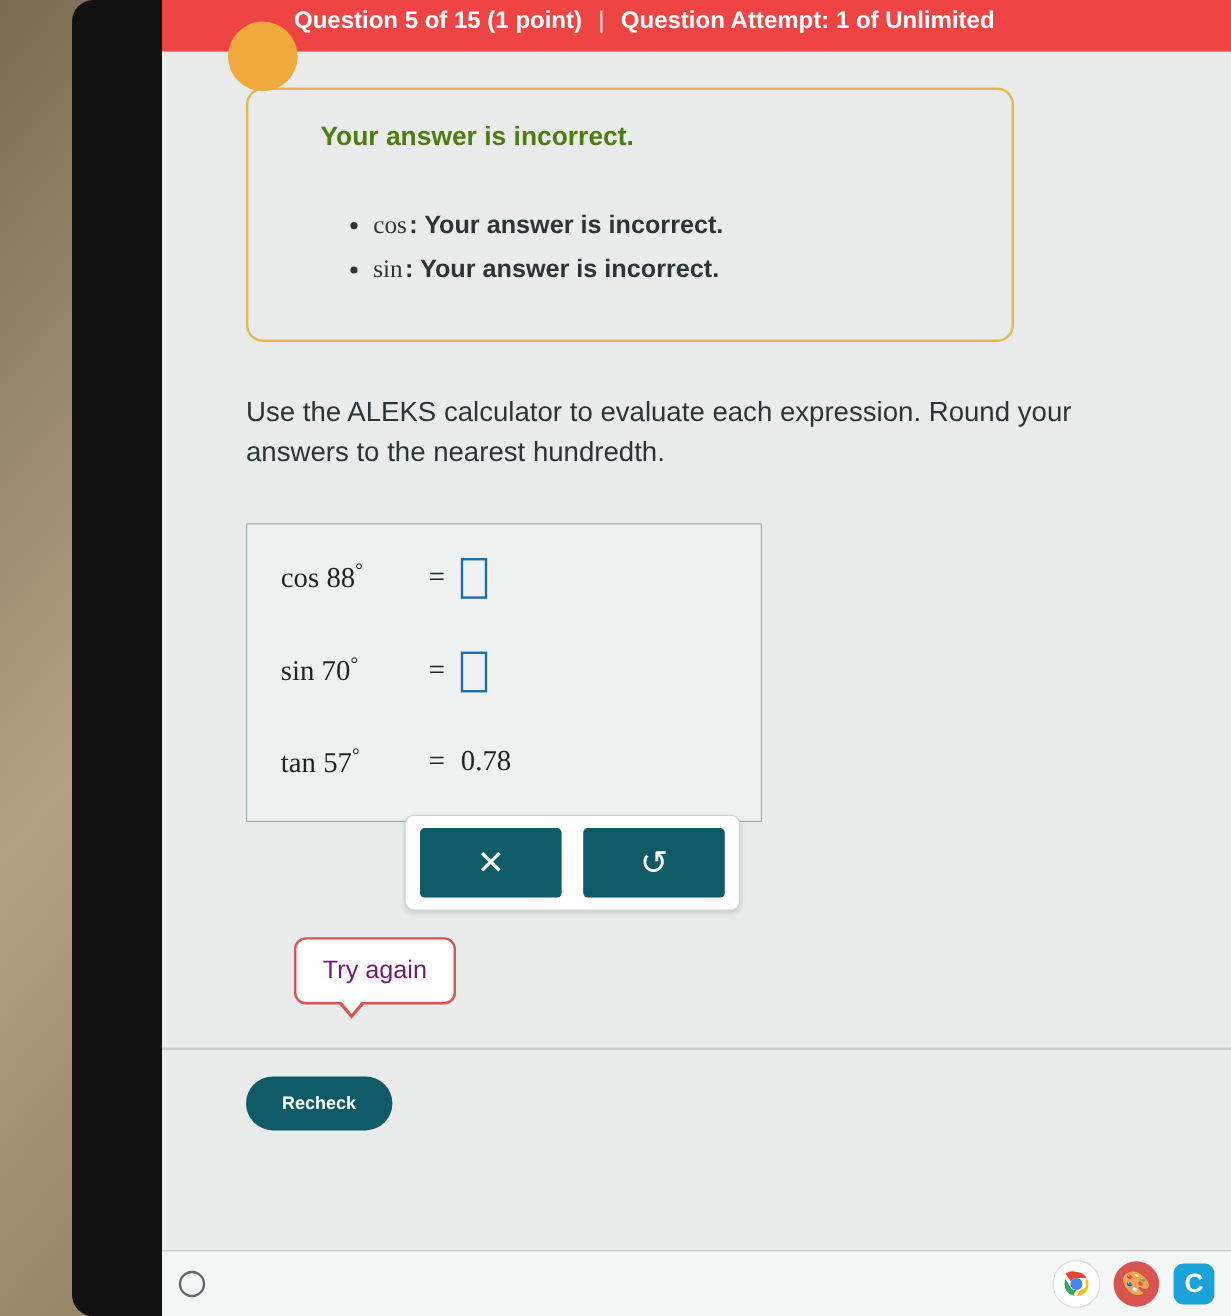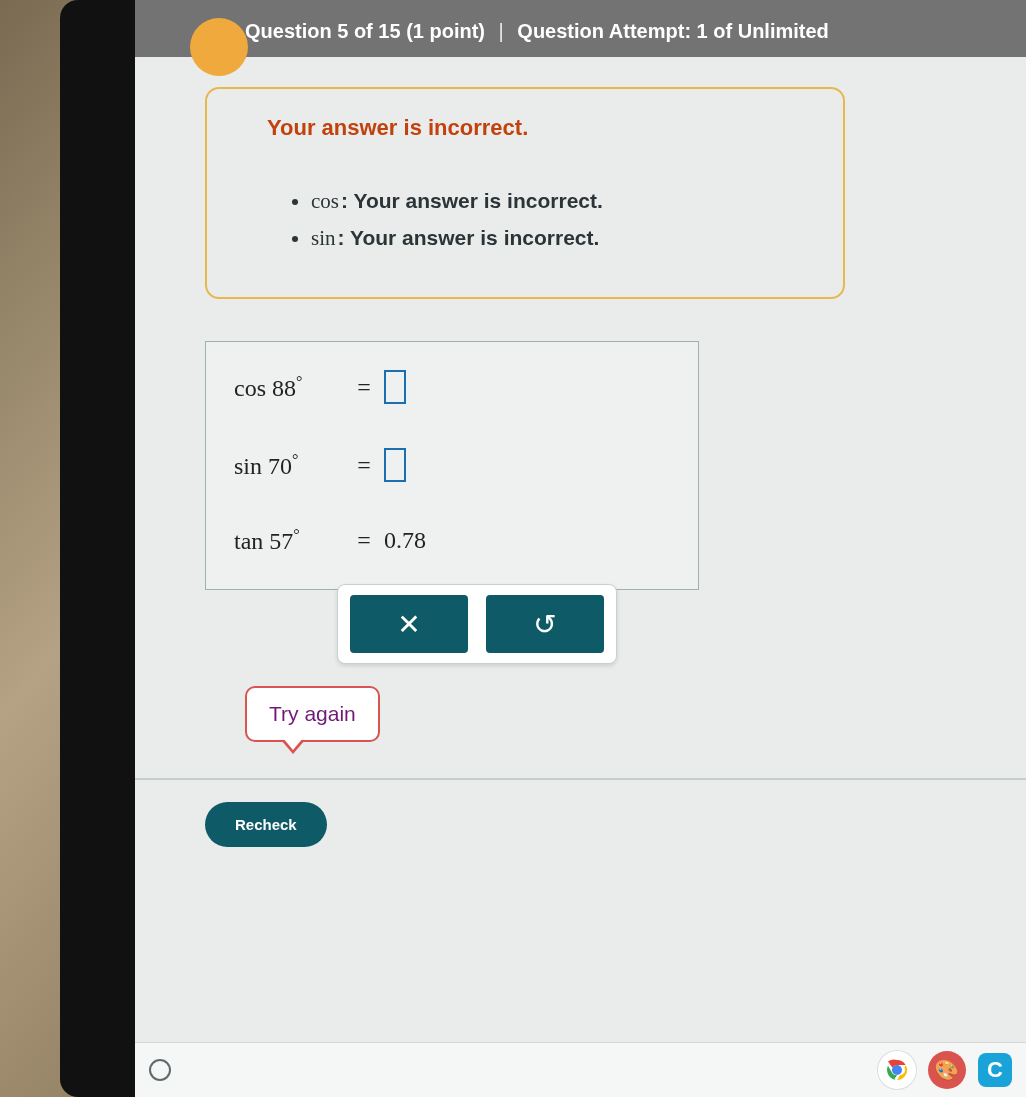--- a/index.html
+++ b/index.html
@@ -22,25 +22,25 @@
     background: #111;
     border-radius: 18px 0 0 18px;
   }
   .screen {
     position: absolute;
     left: 135px; top: 0; right: 0; bottom: 55px;
     background: #e9eceb;
     overflow: hidden;
   }
   .header-bar {
-    background: #737373;
+    background: #ef4444;
     color: #fff;
     font-weight: 700;
     font-size: 20px;
-    padding: 20px 20px 14px 110px;
+    padding: 6px 20px 14px 110px;
     position: relative;
   }
   .header-divider { opacity: .85; margin: 0 8px; font-weight: 400; }
   .circle-pill {
     position: absolute;
     left: 55px; top: 18px;
     width: 58px; height: 58px;
     background: #f0a93c;
     border-radius: 50%;
   }
@@ -52,35 +52,35 @@
     border: 2px solid #e7b84d;
     border-radius: 14px;
     padding: 26px 40px 34px 60px;
     margin: 0 60px 42px 0;
     max-width: 640px;
   }
   .feedback-title {
     font-weight: 700;
     font-size: 22px;
     margin-bottom: 28px;
-    color: #c2410c;
+    color: #4d7c0f;
   }
   .feedback-box ul { list-style: disc; padding-left: 44px; margin-top: 48px; }
   .feedback-box li { font-size: 21px; font-weight: 700; color: #2b3436; margin-bottom: 12px; }
   .fn { font-family: "Times New Roman", serif; font-weight: 400; margin-right: 2px; }
   .instruction {
     font-size: 23px;
     line-height: 1.45;
     color: #2b3436;
     margin-bottom: 42px;
     max-width: 700px;
   }
   .answer-box {
     border: 1.5px solid #9fb0b2;
-    width: 494px;
+    width: 430px;
     padding: 28px 24px 24px 28px;
     background: #eef1f0;
   }
   .row {
     display: flex;
     align-items: center;
     margin-bottom: 44px;
     font-family: "Times New Roman", serif;
     font-size: 24px;
     color: #222;
@@ -215,20 +215,21 @@
       <ul>
         <li>
           <span class="fn">cos</span><span>: Your answer is incorrect.</span>
         </li>
         <li>
           <span class="fn">sin</span><span>: Your answer is incorrect.</span>
         </li>
       </ul>
     </div>
 
+    <div class="instruction">Use the ALEKS calculator to evaluate each expression. Round your answers to the nearest hundredth.</div>
 
     <div class="answer-box">
       <div class="row">
         <span class="expr"><span>cos</span> <span>88</span><span class="deg">°</span></span>
         <span class="eq">=</span>
         <span class="blank"></span>
       </div>
       <div class="row">
         <span class="expr"><span>sin</span> <span>70</span><span class="deg">°</span></span>
         <span class="eq">=</span>

